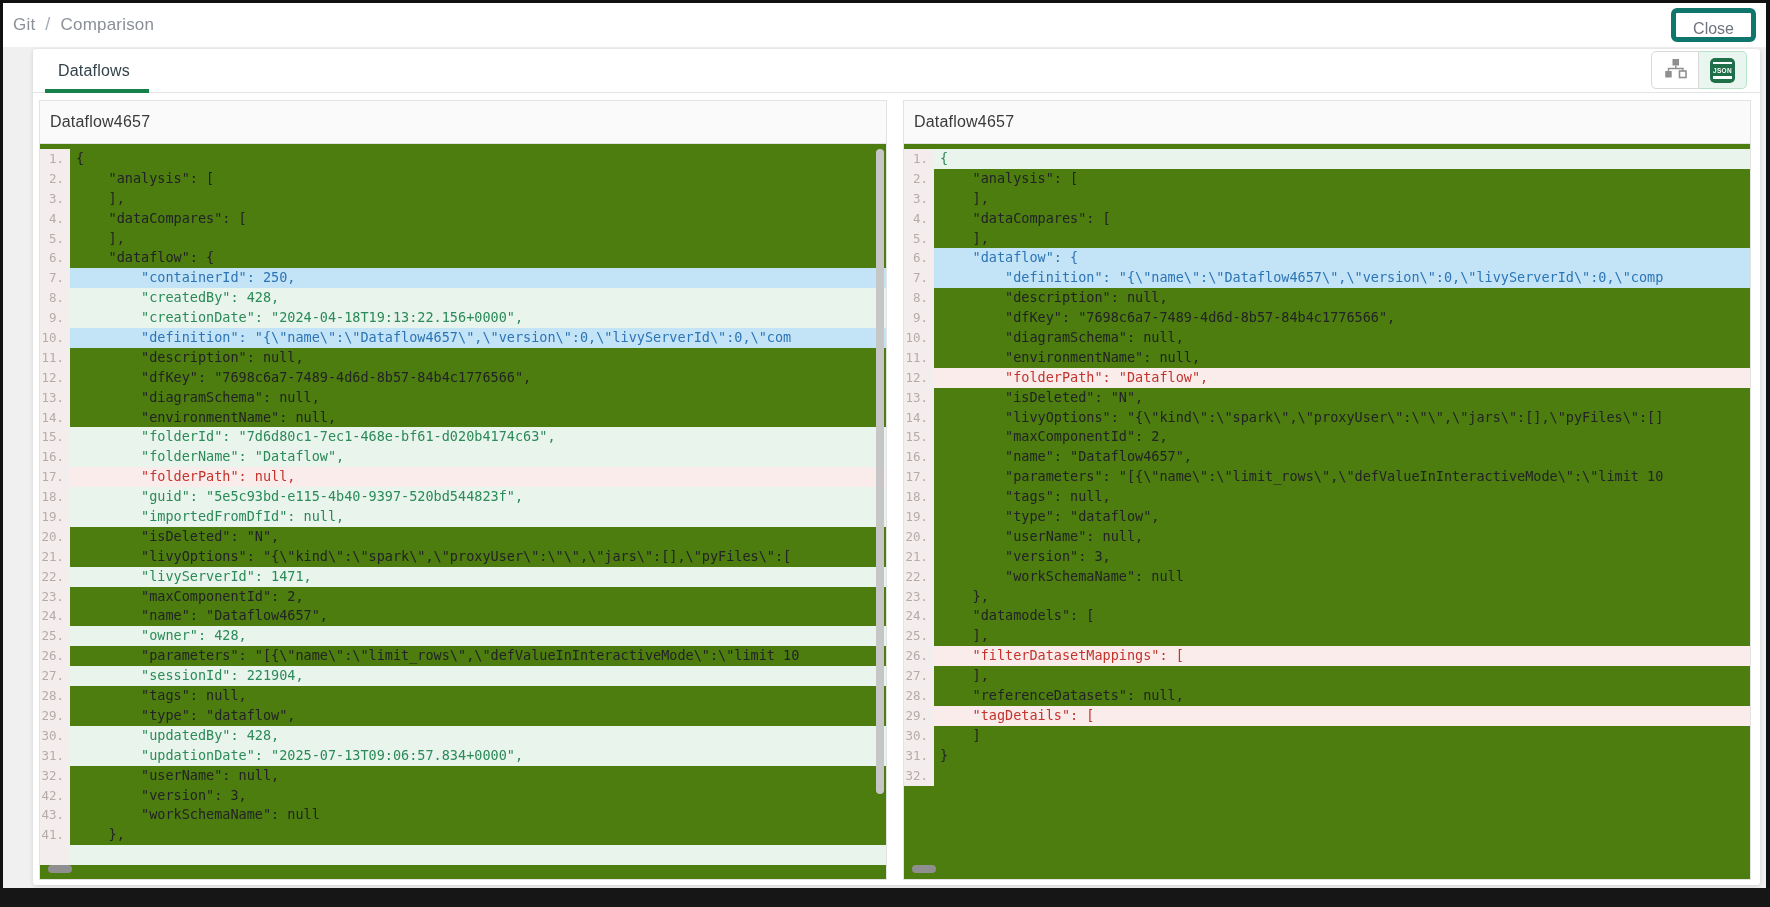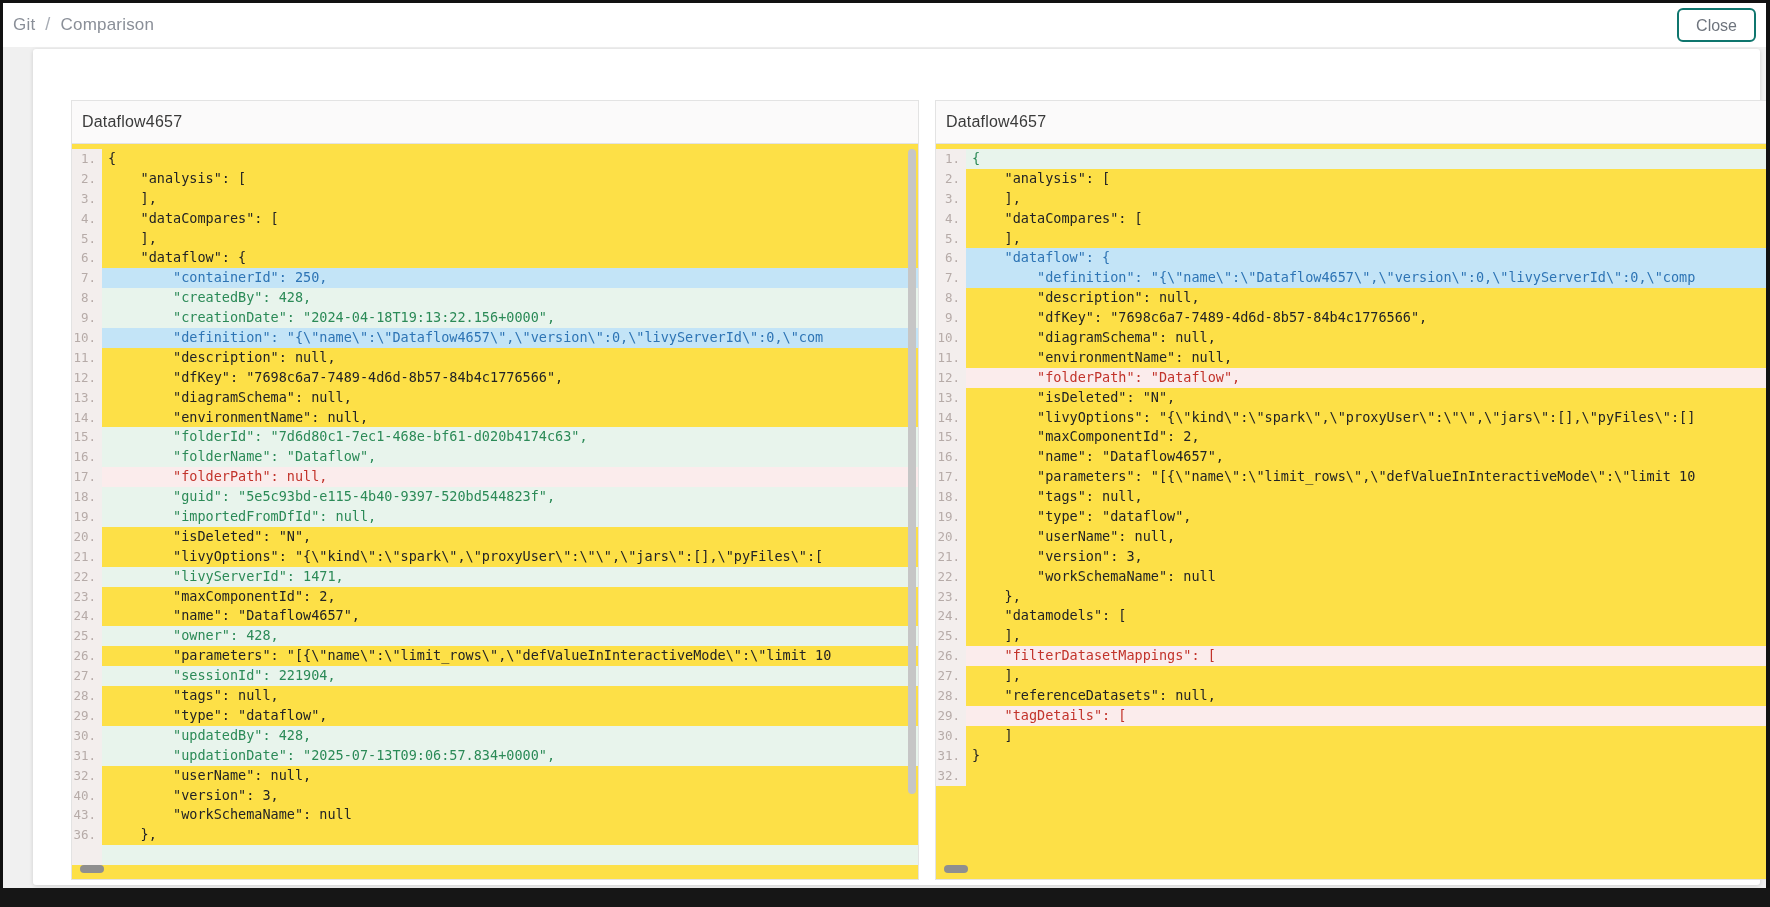--- a/index.html
+++ b/index.html
@@ -7,21 +7,21 @@
               font-family:"Liberation Sans", sans-serif; }
   .screen { position:absolute; left:0; top:0; width:1770px; height:907px; background:#111; }
   .app { position:absolute; left:3px; top:3px; width:1763px; height:885px; background:#f0f0f0; overflow:hidden; }
   .bottom-band { position:absolute; left:0; bottom:0; width:1770px; height:19px; background:#161616; }
 
   
   .top-strip { position:absolute; left:0; top:0; width:100%; height:44px; background:#fff; }
   .breadcrumb { position:absolute; left:10px; top:11px; font-size:17px; color:#8a8f98; letter-spacing:.2px; }
   .breadcrumb .sep { margin:0 10px; color:#a7acb4; font-size:18px; }
   .close-btn { position:absolute; right:10px; top:5px; height:34px; padding:0 17px;
-               background:#fff; border:2px solid #0f766e; border-radius:6px;
+               background:#fff; border:5px solid #0f766e; border-radius:6px;
                font-size:16px; color:#6e747d; line-height:32px; cursor:pointer; }
 
   
   .card { position:absolute; left:30px; top:46px; width:1727px; height:836px; background:#fff;
           border-radius:3px; box-shadow:0 1px 4px rgba(0,0,0,.14); }
 
   
   .tab-row { position:absolute; left:0; top:0; width:100%; height:44px; border-bottom:1px solid #e4e4e4; }
   .tab { position:absolute; left:12px; top:0; height:44px; padding:0 13px; display:flex; align-items:center;
          font-size:16px; color:#33424b; font-weight:500; letter-spacing:.2px; cursor:pointer; }
@@ -31,21 +31,21 @@
   .toggle-seg { width:48px; height:38px; display:flex; align-items:center; justify-content:center; cursor:pointer; }
   .seg-tree { background:#fff; border:1px solid #d9d9d9; border-radius:5px 0 0 5px; }
   .seg-json { background:#e9f6ef; border:1px solid #b9e2cc; border-left:none; border-radius:0 5px 5px 0; }
   .json-glyph { position:relative; width:25px; height:25px; background:#1e6f4a; border-radius:5px;
                 display:flex; align-items:center; justify-content:center; }
   .json-glyph::before, .json-glyph::after { content:""; position:absolute; left:3px; right:3px; height:2.5px; background:#fff; }
   .json-glyph::before { top:4px; } .json-glyph::after { bottom:4px; }
   .json-glyph span { color:#fff; font-size:6.5px; font-weight:bold; letter-spacing:.3px; }
 
   
-  .panel { position:absolute; top:51px; height:780px; background:#fde047; border:1px solid #e3e3e3;margin-left:32px; }
+  .panel { position:absolute; top:51px; height:780px; background:#4d7c0f; border:1px solid #e3e3e3; }
   .panel-left  { left:6px;  width:848px; }
   .panel-right { left:870px; width:848px; }
   .panel-header { height:43px; background:#fbfafa; border-bottom:1px solid #e3e3e3;
                   display:flex; align-items:center; padding-left:10px;
                   font-size:16px; color:#3a3a3a; letter-spacing:.2px; }
   .code-area { position:relative; height:725px; overflow:hidden; padding-top:5px; }
   .code-line { display:flex; height:19.9px; line-height:19.9px;
                font-family:"DejaVu Sans Mono", monospace; font-size:13.5px; }
   .gutter-cell { flex:0 0 30px; background:#f3eeed; color:#b6aba8; text-align:right;
                  padding-right:6px; font-size:12.5px; }
@@ -68,20 +68,42 @@
 
     <div class="top-strip">
       <div class="breadcrumb">
         <span>Git</span><span class="sep">/</span><span>Comparison</span>
       </div>
       <button class="close-btn">Close</button>
     </div>
 
     <div class="card">
 
+      <div class="tab-row">
+        <div class="tab">Dataflows</div>
+        <div class="tab-underline"></div>
+
+        <div class="view-toggle">
+          <div class="toggle-seg seg-tree">
+            <span>
+              <svg width="23" height="21" viewBox="0 0 23 21">
+                <rect x="8.5" y="1" width="6.5" height="6.5" fill="#8f8f8f"></rect>
+                <path d="M11.8 7.5 v3 M4.5 13 v-2.5 h14.5 v2.5" stroke="#8f8f8f" stroke-width="1.4" fill="none"></path>
+                <rect x="1.2" y="13" width="6.5" height="6.5" fill="#8f8f8f"></rect>
+                <rect x="15.5" y="13" width="6.5" height="6.5" fill="none" stroke="#8f8f8f" stroke-width="1.6"></rect>
+              </svg>
+            </span>
+          </div>
+          <div class="toggle-seg seg-json">
+            <span class="json-glyph">
+              <span>JSON</span>
+            </span>
+          </div>
+        </div>
+      </div>
 
       <div class="panel panel-left">
         <div class="panel-header">Dataflow4657</div>
         <div class="code-area" id="rows-left">
             <div class="code-line">
               <span class="gutter-cell">1.</span>
               <span class="code-text">{</span>
             </div>
             <div class="code-line">
               <span class="gutter-cell">2.</span>
@@ -201,29 +223,29 @@
             </div>
             <div class="code-line hl-green">
               <span class="gutter-cell">31.</span>
               <span class="code-text">        "updationDate": "2025-07-13T09:06:57.834+0000",</span>
             </div>
             <div class="code-line">
               <span class="gutter-cell">32.</span>
               <span class="code-text">        "userName": null,</span>
             </div>
             <div class="code-line">
-              <span class="gutter-cell">40.</span>
+              <span class="gutter-cell">42.</span>
               <span class="code-text">        "version": 3,</span>
             </div>
             <div class="code-line">
               <span class="gutter-cell">43.</span>
               <span class="code-text">        "workSchemaName": null</span>
             </div>
             <div class="code-line">
-              <span class="gutter-cell">36.</span>
+              <span class="gutter-cell">41.</span>
               <span class="code-text">    },</span>
             </div>
             <div class="code-line hl-green">
               <span class="gutter-cell"></span>
               <span class="code-text"></span>
             </div>
           </div>
         <div class="v-scrollbar-thumb"></div>
         <div class="h-scrollbar-thumb"></div>
       </div>

